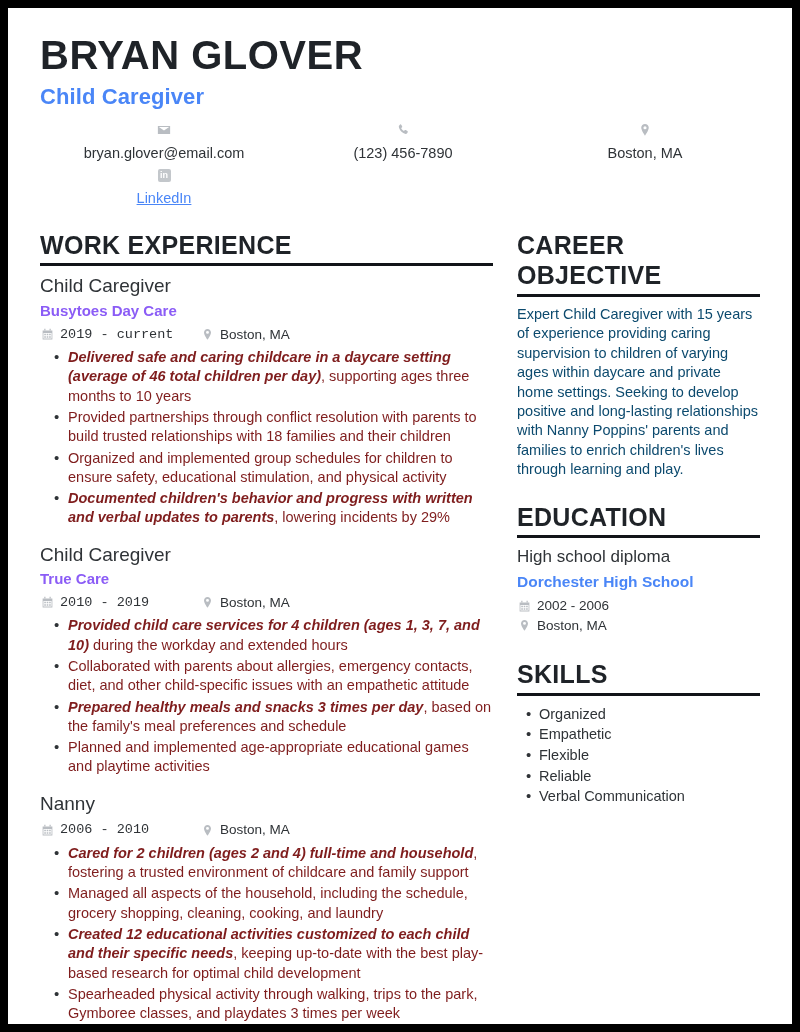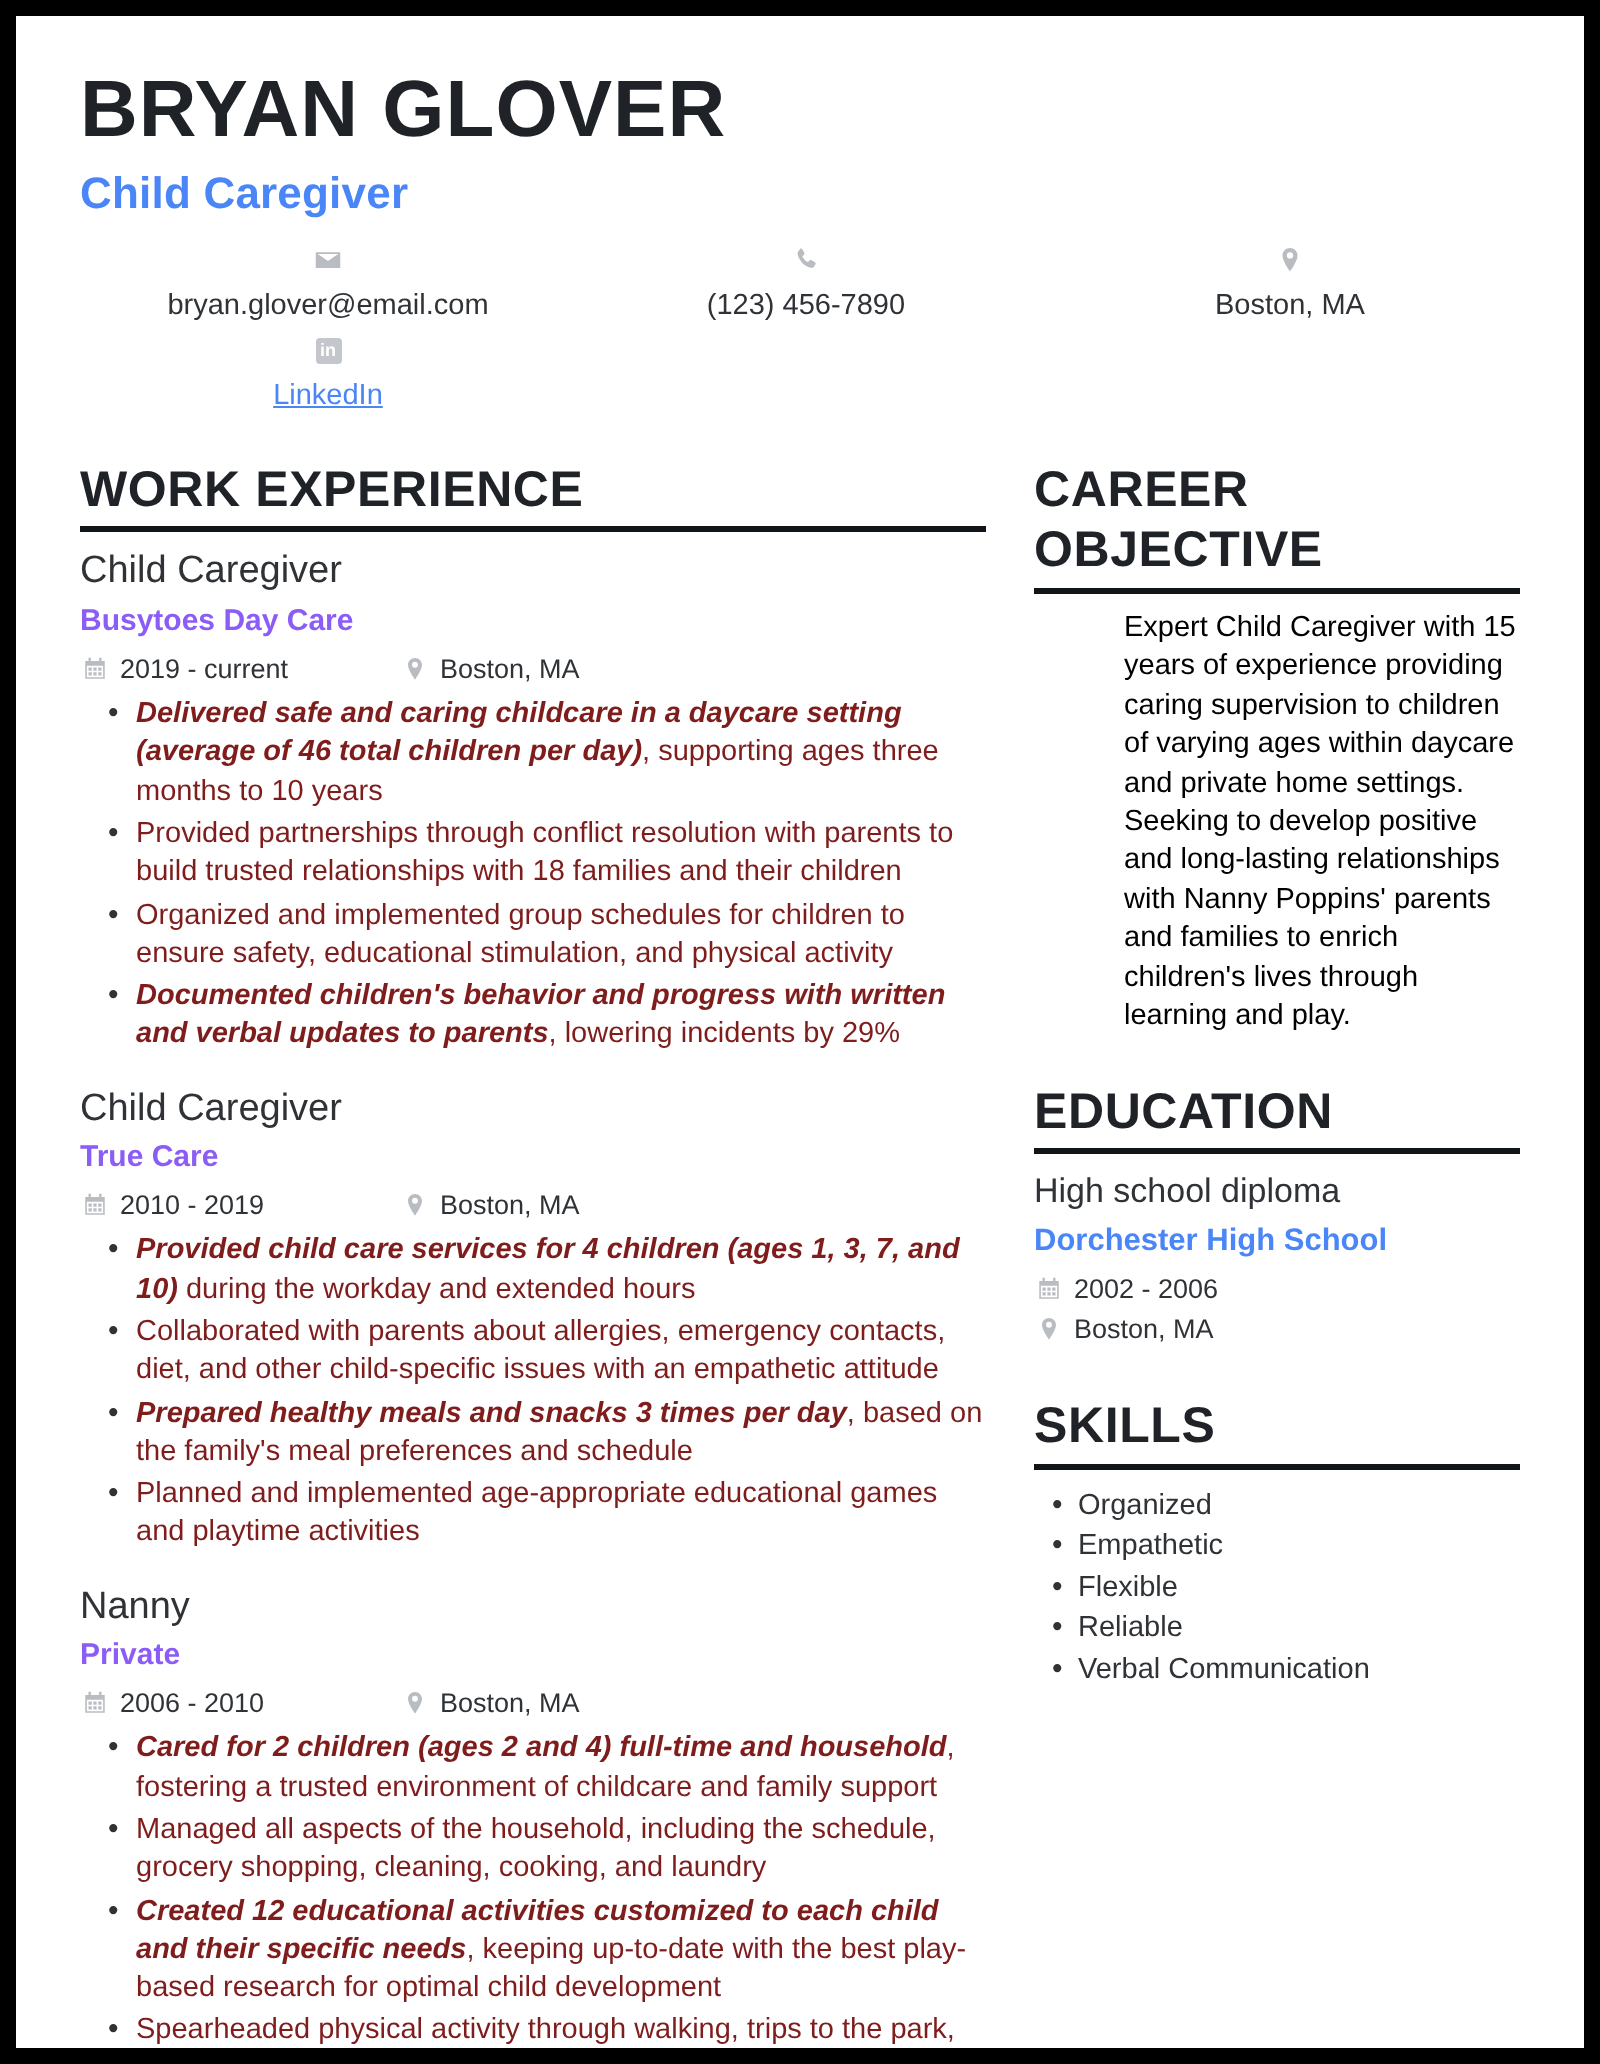--- a/index.html
+++ b/index.html
@@ -139,21 +139,21 @@
     font-size: 13.5px;
     color: #2f3337;
   }
   .meta-row.stack { display: block; }
   .meta-item {
     display: flex;
     align-items: center;
     gap: 6px;
     line-height: 1.45;
   }
-  .meta-item.date { width: 160px; flex: 0 0 160px; }
+  .meta-item.date { width: 160px; flex: 0 0 160px; font-family: Liberation Mono, monospace; }
   .meta-row.stack .meta-item { width: auto; flex: none; }
 
   ul.bullets {
     margin: 4px 0 0 0;
     padding-left: 28px;
     list-style: none;
   }
   ul.bullets li {
     position: relative;
     font-size: 14.5px;
@@ -171,22 +171,21 @@
   }
   ul.bullets li b {
     font-weight: bold;
     font-style: italic;
   }
 
   
   .objective-text {
     font-size: 14.5px;
     line-height: 1.34;
-    color: #000000;
-    margin-left: 45px;
+    color: #0c4a6e;
   }
 
   .edu-degree {
     font-size: 17px;
     color: #2f3337;
     line-height: 1.35;
   }
   .edu-school {
     font-size: 15.5px;
     color: #4a86f7;
@@ -324,21 +323,20 @@
               </div>
               <ul class="bullets">
                 <li><b>Provided child care services for 4 children (ages 1, 3, 7, and 10)</b> during the workday and extended hours</li>
                 <li>Collaborated with parents about allergies, emergency contacts, diet, and other child-specific issues with an empathetic attitude</li>
                 <li><b>Prepared healthy meals and snacks 3 times per day</b>, based on the family's meal preferences and schedule</li>
                 <li>Planned and implemented age-appropriate educational games and playtime activities</li>
               </ul>
             </div>
             <div class="entry">
               <div class="entry-role">Nanny</div>
-              <div class="entry-org">Private</div>
               <div class="meta-row">
                 <div class="meta-item date">
                   <span class="ico">
                     <svg width="13" height="13" viewBox="0 0 16 16" fill="currentColor">
                       <path d="M2 3h12v11H2V3zm1 3v7h10V6H3zm1 1h2v2H4V7zm3 0h2v2H7V7zm3 0h2v2h-2V7zM4 10h2v2H4v-2zm3 0h2v2H7v-2zm3 0h2v2h-2v-2z"></path>
                       <path d="M4 1h1.5v2H4V1zm6.5 0H12v2h-1.5V1z"></path>
                     </svg>
                   </span>
                   <span>2006 - 2010</span>
                 </div>

